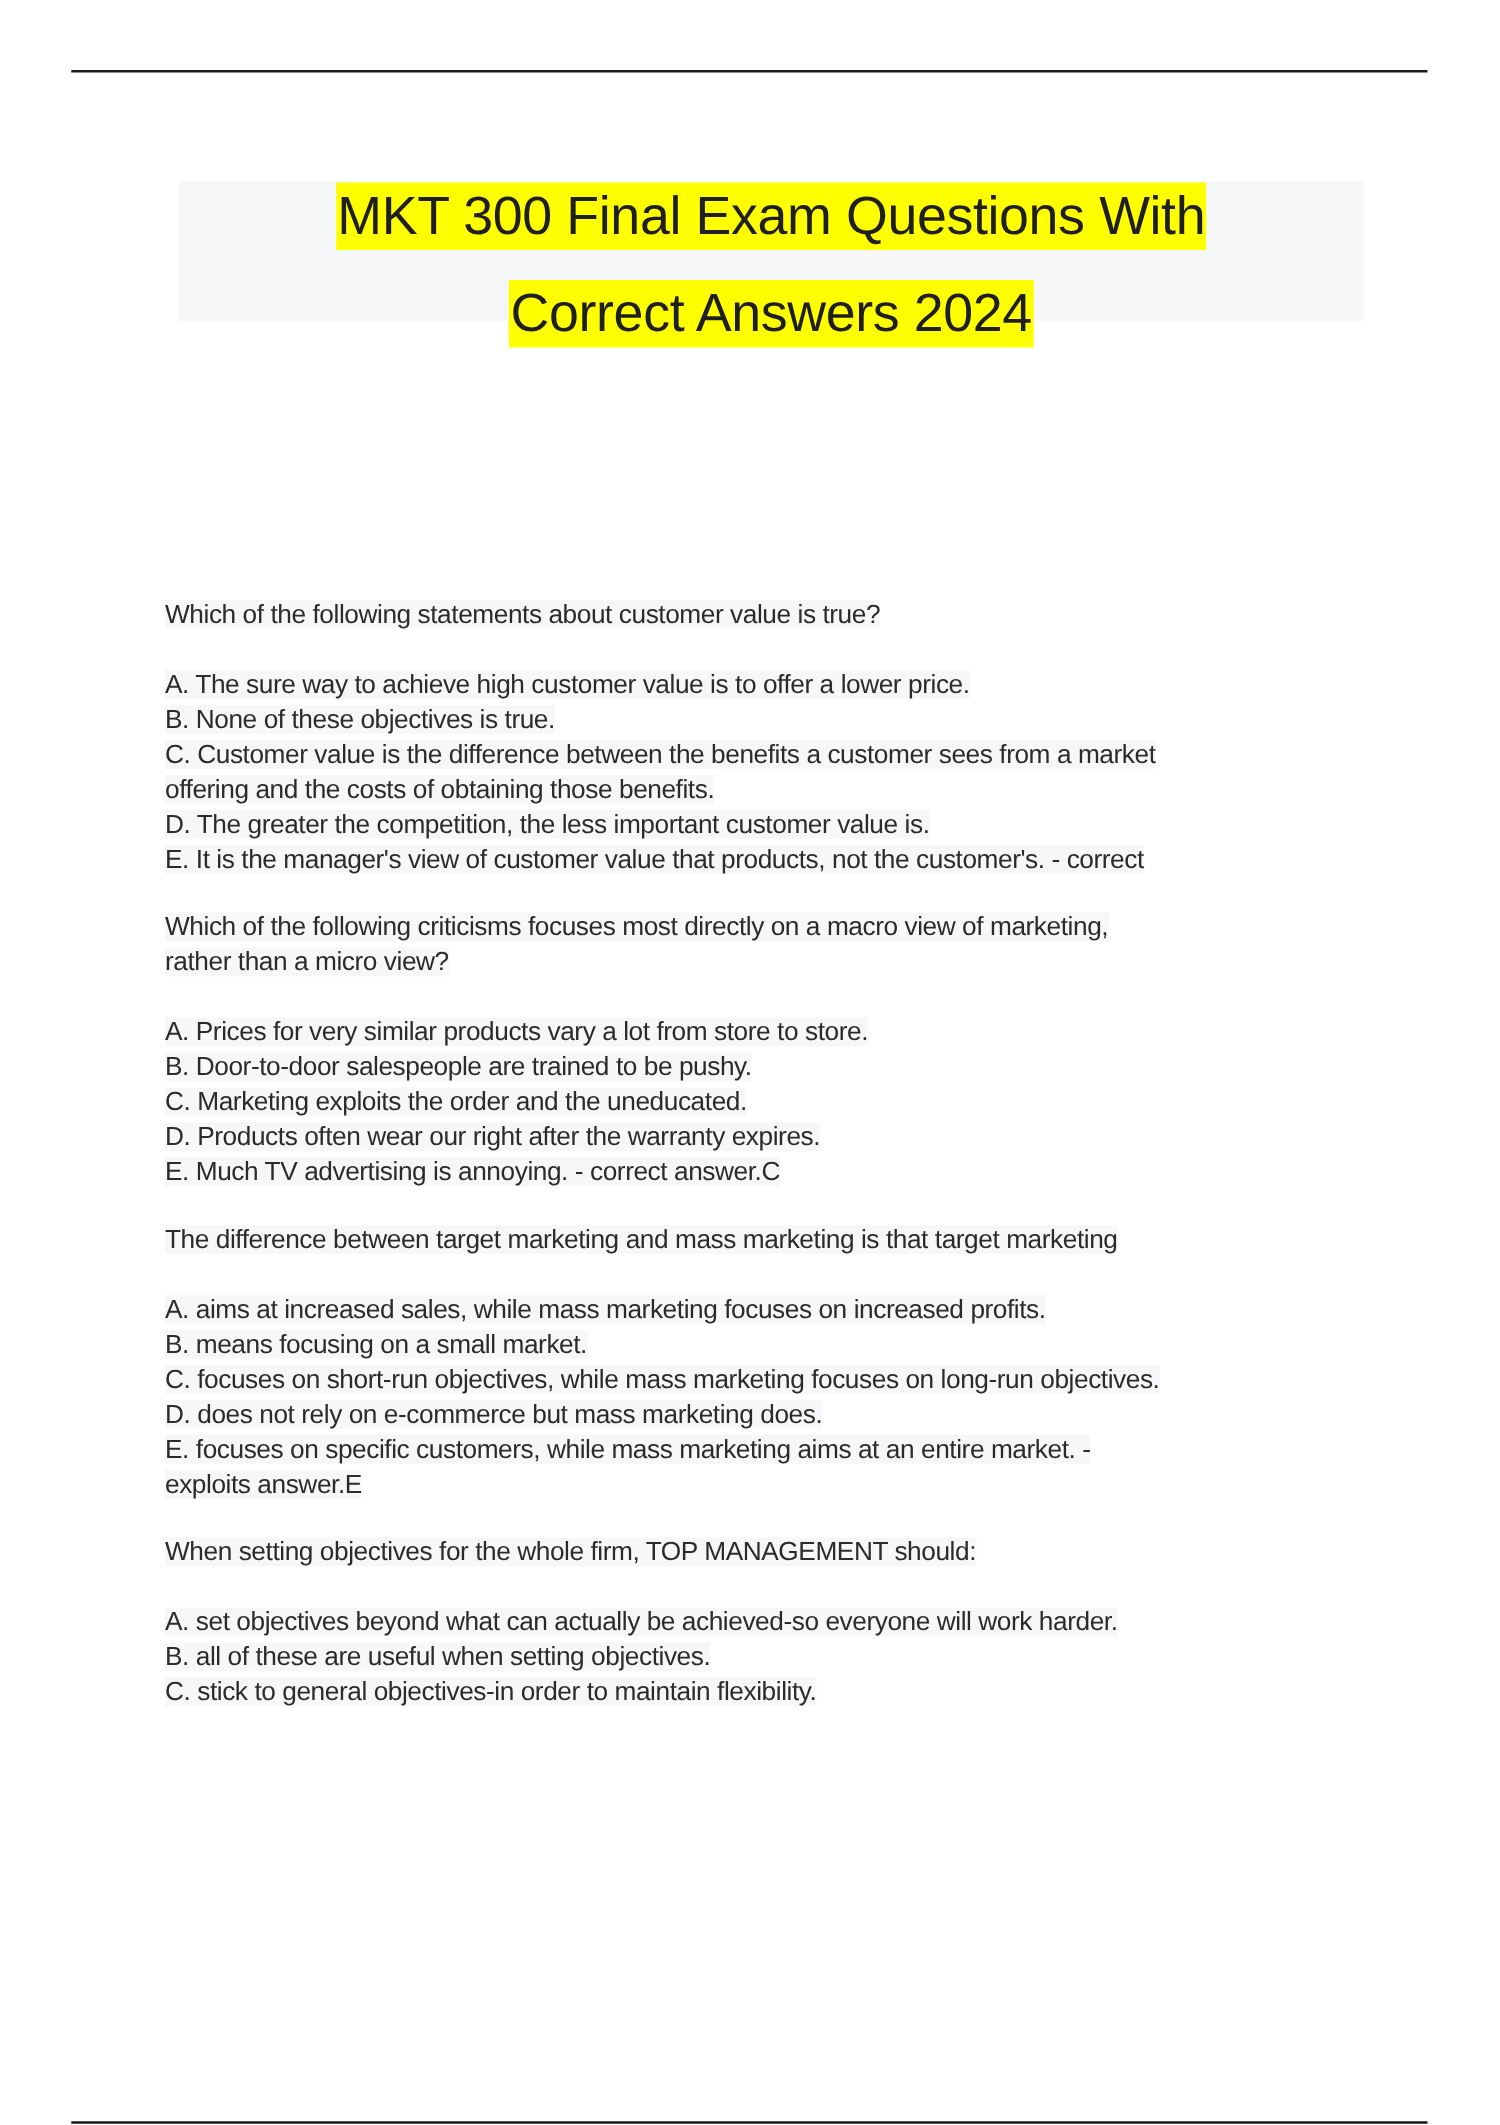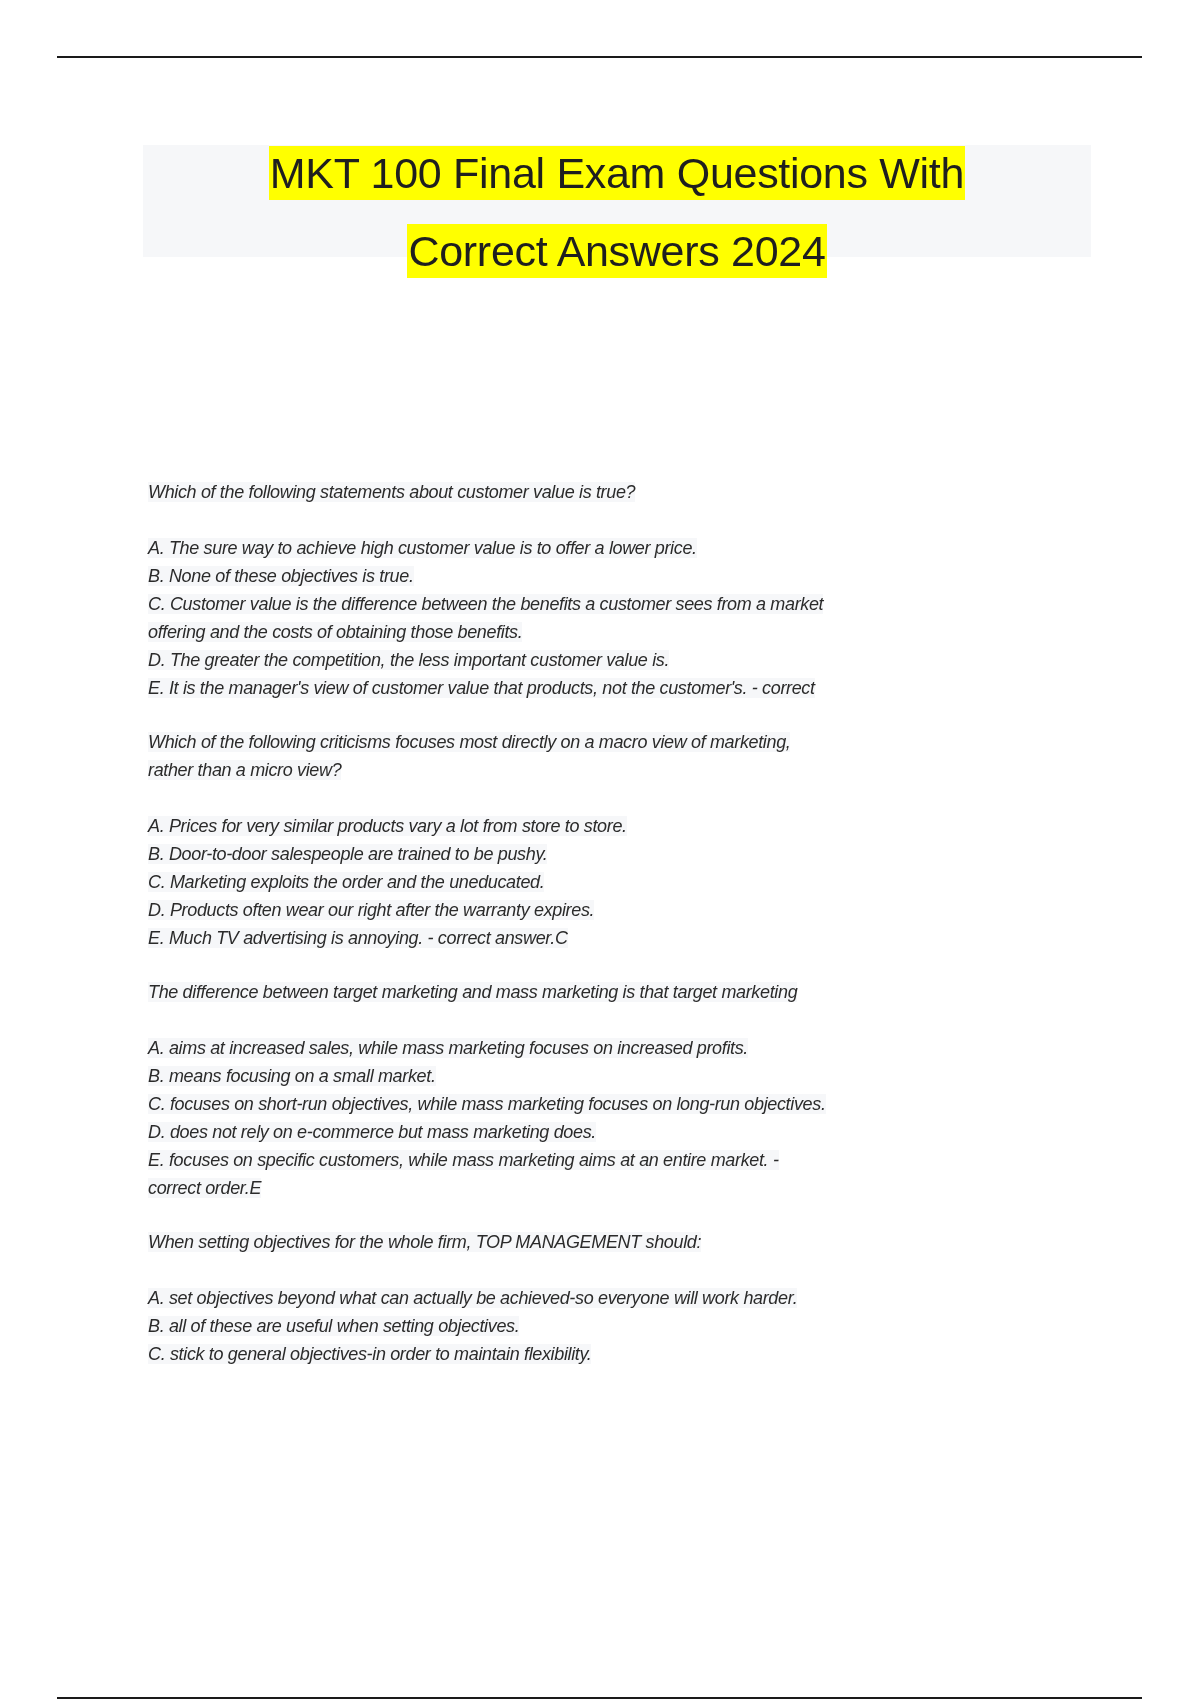--- a/index.html
+++ b/index.html
@@ -41,46 +41,45 @@
       font-size: 43px;
       line-height: 54px;
       padding: 0 1px;
       letter-spacing: -0.3px;
       margin-top: 24px;
     }
     .title-line.l1 { margin-top: 1px; }
 
     .content {
       position: absolute;
-      left: 148px;
+      left: 132px;
       top: 478px;
       width: 950px;
-      font-size: 18px;
+      font-size: 21px;
       line-height: 28px;
       letter-spacing: -0.35px;
-      font-style: italic;
     }
     .question-block { margin-bottom: 26px; }
     .q-text, .opt {
       background: #f6f7f9;
       display: inline;
       box-decoration-break: clone;
       -webkit-box-decoration-break: clone;
     }
     .line { display: block; }
     .gap { height: 28px; }
     .opts .line { margin: 0; }
   </style>
 </head>
 <body>
 
 <div class="rule top"></div>
 
 <div class="title-box">
-  <span class="title-line l1">MKT 100 Final Exam Questions With</span><br>
+  <span class="title-line l1">MKT 300 Final Exam Questions With</span><br>
   <span class="title-line l2">Correct Answers 2024</span>
 </div>
 
 <div class="content">
 
   <div class="question-block">
     <span class="line"><span class="q-text">Which of the following statements about customer value is true?</span></span>
     <div class="gap"></div>
     <div class="opts">
       <span class="line"><span class="opt">A. The sure way to achieve high customer value is to offer a lower price.</span></span>
@@ -107,21 +106,21 @@
 
   <div class="question-block">
     <span class="line"><span class="q-text">The difference between target marketing and mass marketing is that target marketing</span></span>
     <div class="gap"></div>
     <div class="opts">
       <span class="line"><span class="opt">A. aims at increased sales, while mass marketing focuses on increased profits.</span></span>
       <span class="line"><span class="opt">B. means focusing on a small market.</span></span>
       <span class="line"><span class="opt">C. focuses on short-run objectives, while mass marketing focuses on long-run objectives.</span></span>
       <span class="line"><span class="opt">D. does not rely on e-commerce but mass marketing does.</span></span>
       <span class="line"><span class="opt">E. focuses on specific customers, while mass marketing aims at an entire market. -</span></span>
-      <span class="line"><span class="opt">correct order.E</span></span>
+      <span class="line"><span class="opt">exploits answer.E</span></span>
     </div>
   </div>
 
   <div class="question-block">
     <span class="line"><span class="q-text">When setting objectives for the whole firm, TOP MANAGEMENT should:</span></span>
     <div class="gap"></div>
     <div class="opts">
       <span class="line"><span class="opt">A. set objectives beyond what can actually be achieved-so everyone will work harder.</span></span>
       <span class="line"><span class="opt">B. all of these are useful when setting objectives.</span></span>
       <span class="line"><span class="opt">C. stick to general objectives-in order to maintain flexibility.</span></span>

